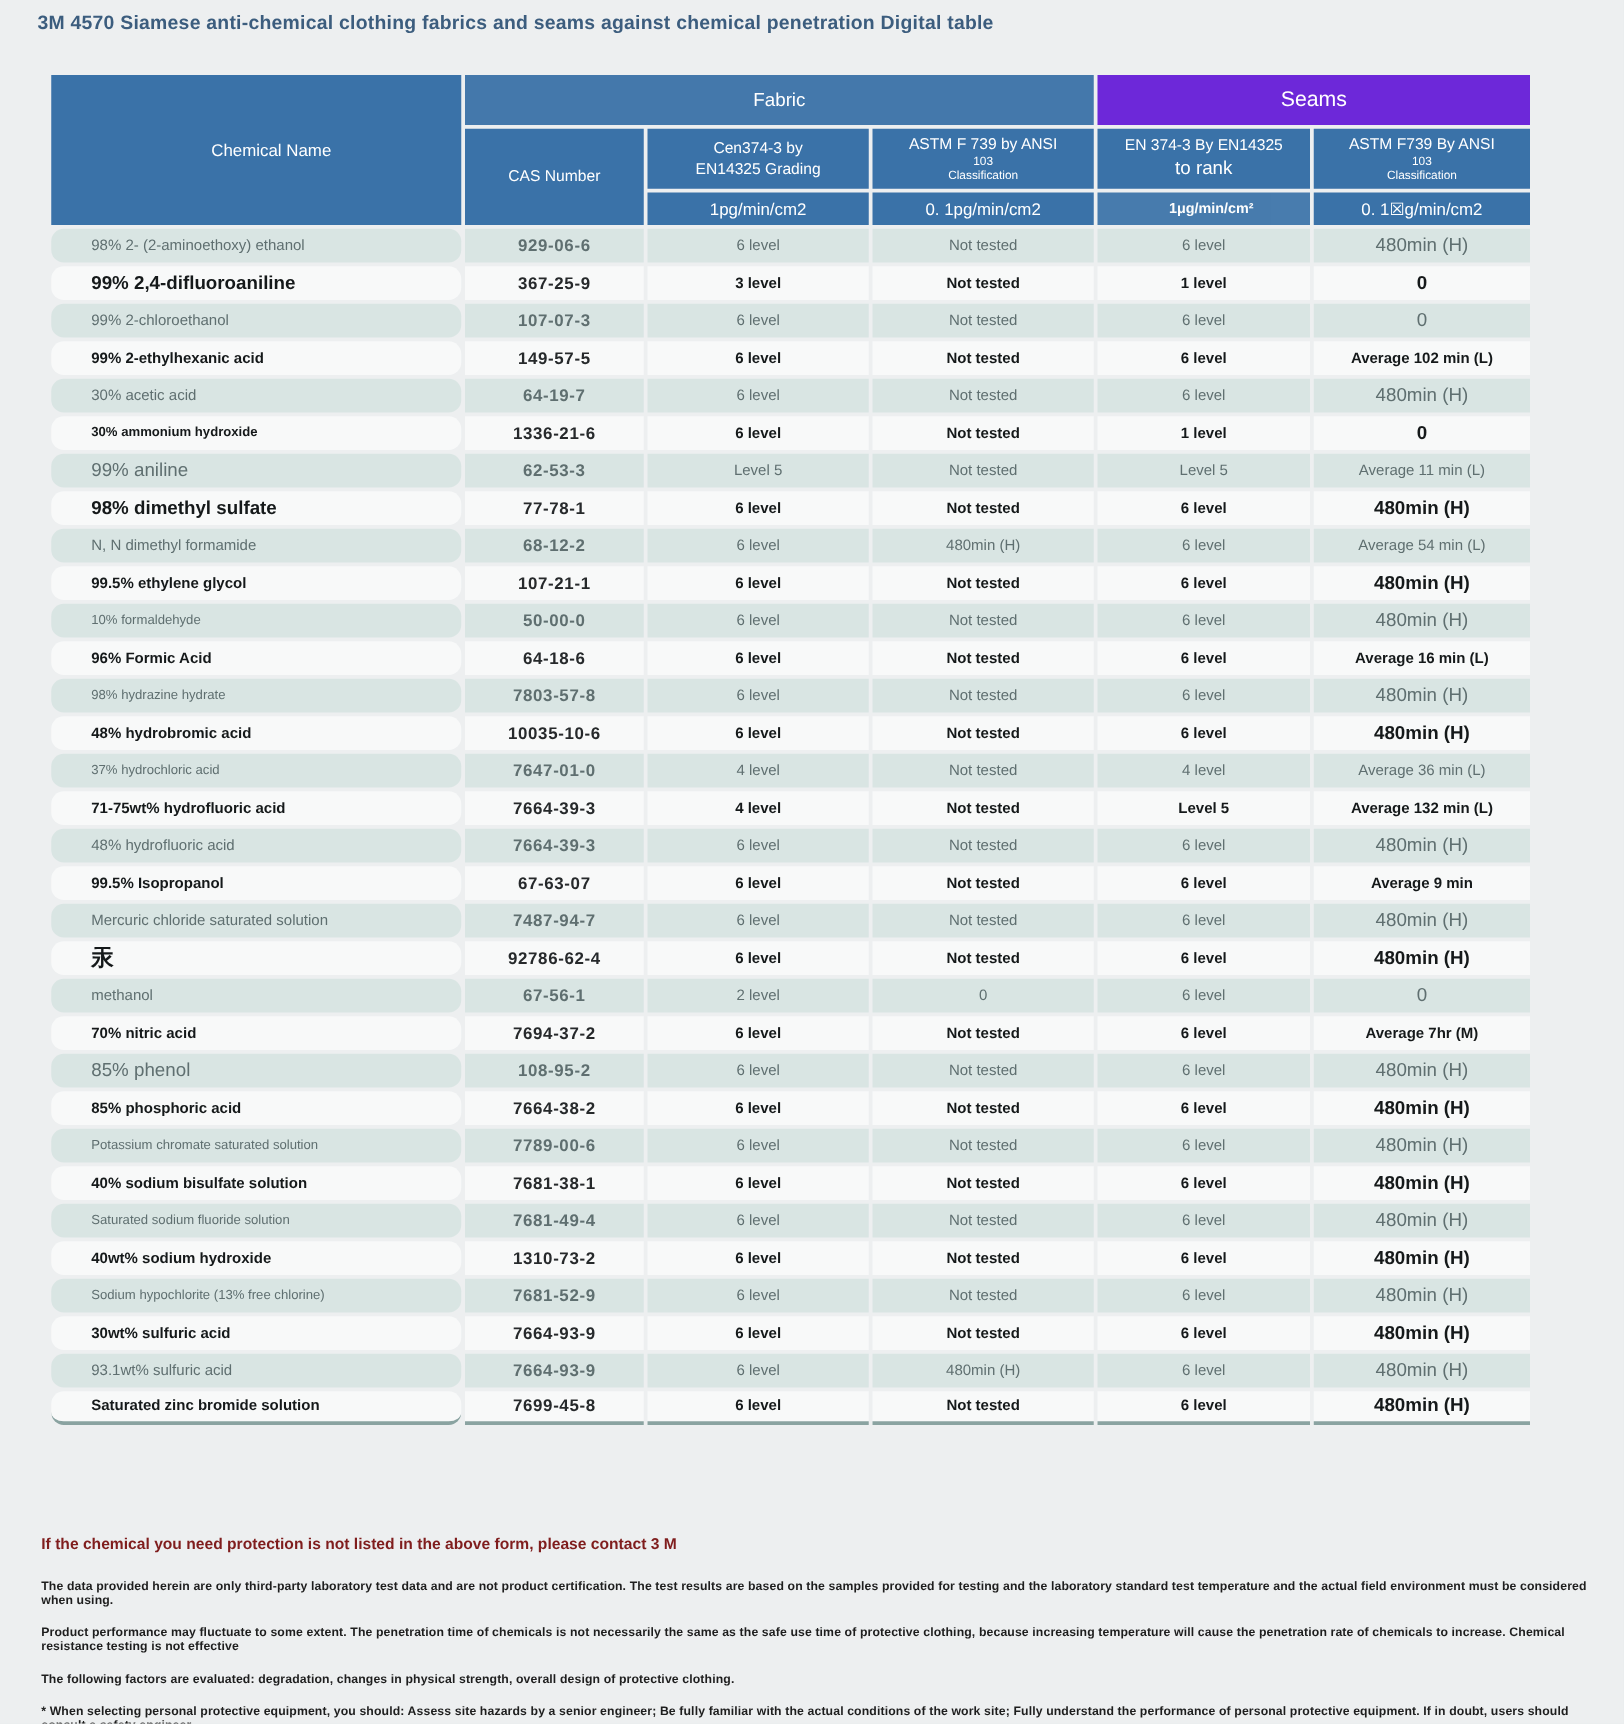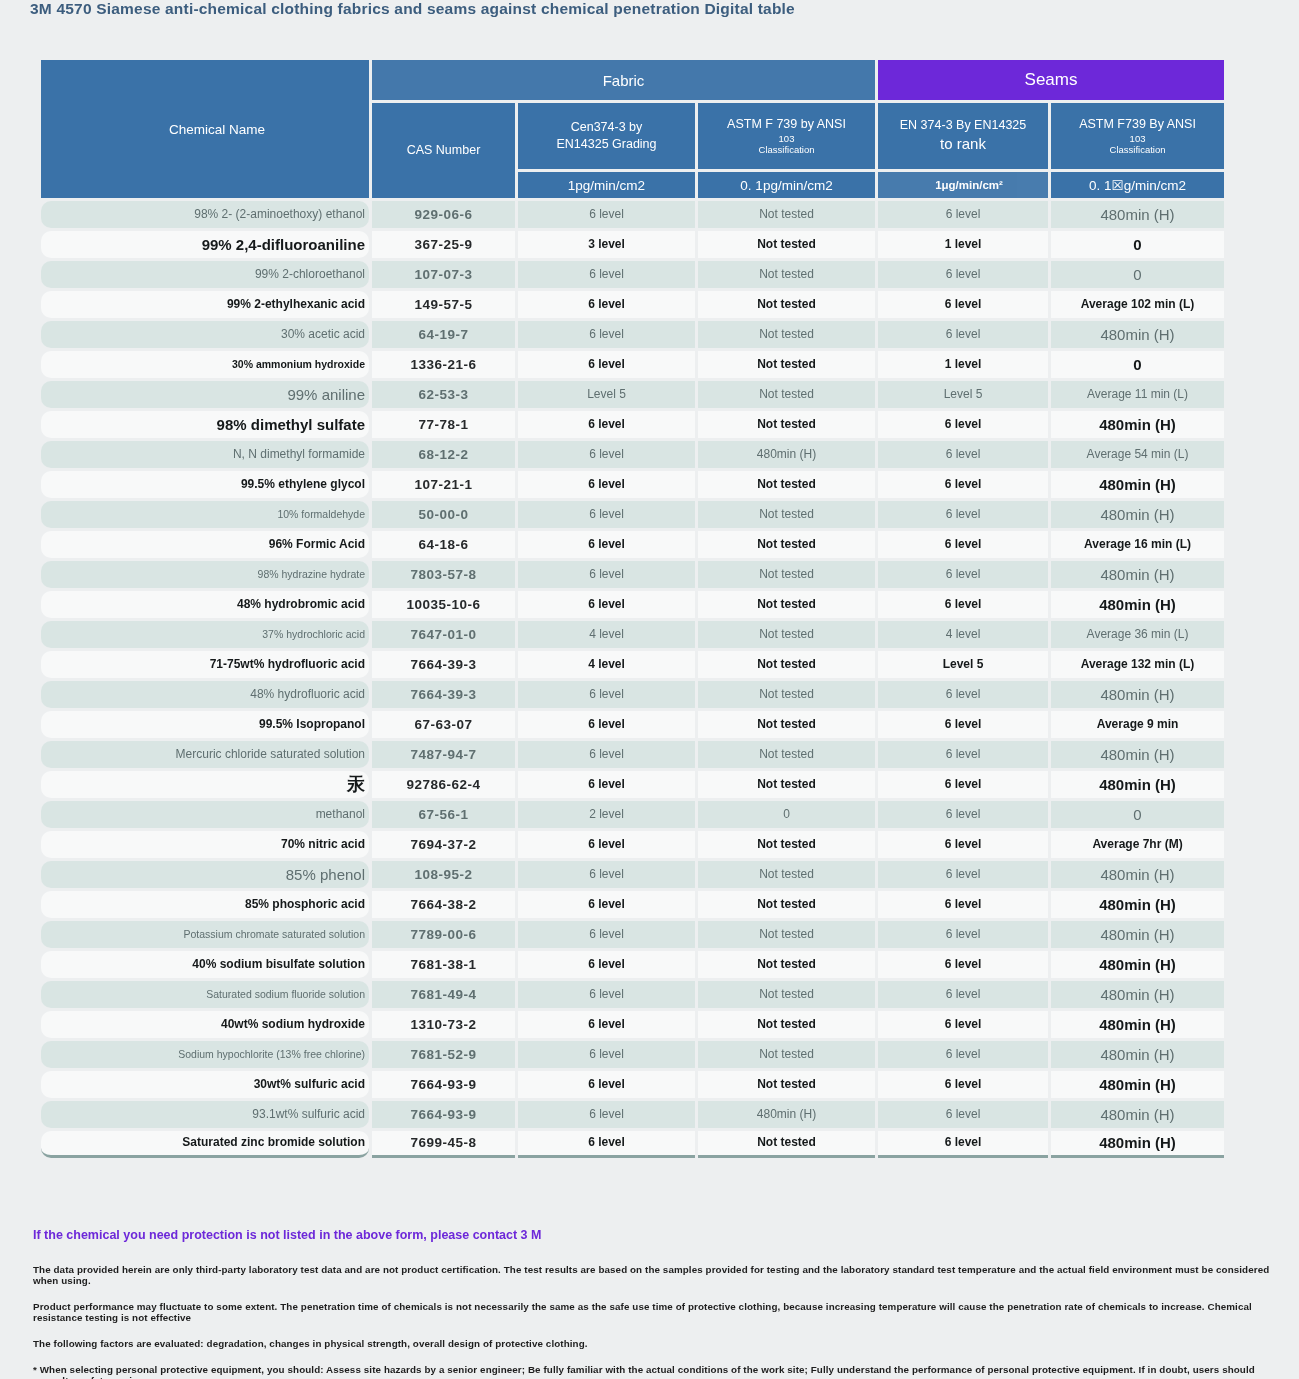--- a/index.html
+++ b/index.html
@@ -5,71 +5,71 @@
   * { margin:0; padding:0; box-sizing:border-box; }
   html,body { background:#e9ecee; }
   .page {
     position:relative;
     width:1299px; height:1379px;
     background:#edeff0;
     font-family:"Liberation Sans", sans-serif;
     overflow:hidden;
   }
   .page-title {
-    position:absolute; left:30px; top:0;
+    position:absolute; left:30px; top:10px;
     font-size:15.5px; font-weight:700; color:#3c5d7e;
     letter-spacing:.2px;
   }
   table.chem {
     position:absolute; left:38px; top:57px;
     width:1185px;
     border-collapse:separate; border-spacing:3px;
     table-layout:fixed;
   }
   table.chem .lastline { border-bottom:3px solid #8aa3a1; }
   
   thead th {
     background:#3a72a8; color:#ffffff; font-weight:400;
     text-align:center; vertical-align:middle;
   }
   th.group-fabric { background:#4478ab; font-size:15px; height:40px; }
   th.group-seams  { background:#6d28d9; font-size:17px; height:26px; }
   th.chem-name    { font-size:13.5px;padding-left:24px; }
-  th.method       { font-size:12.5px; height:66px; line-height:1.35; }
+  th.method       { font-size:12.5px; height:48px; line-height:1.35; }
   th.method .big  { font-size:15px; }
   th.method .tiny { display:block; font-size:9.5px; line-height:1.25; text-align:center; }
   th.unit         { font-size:13.5px; height:26px; font-weight:400; }
   th.unit.small   { font-size:11.5px; font-weight:700; opacity:.92;padding-left:12px; }
   
   tbody td {
     height:27px; text-align:center; vertical-align:middle;
     font-size:12px; padding:1px 4px; line-height:1.15;
   }
   tbody tr:nth-child(odd) td  { background:#d9e5e3; color:#5f6f70; }
   tbody tr:nth-child(even) td { background:#f8f9f9; color:#15191a; font-weight:600; }
-  tbody td.name { text-align:right; padding-left:32px;border-radius:10px; }
+  tbody td.name { text-align:left; padding-left:32px;border-radius:10px; }
   tbody td.cas  { font-weight:700; color:#33383a; font-size:13.5px; letter-spacing:.5px; }
   tbody tr:nth-child(even) td.cas { color:#26292b; }
   tbody td.last { font-size:15px; }
   tbody td.avg  { font-size:12px; }
   tbody tr:nth-child(2) td.name,
   tbody tr:nth-child(7) td.name,
   tbody tr:nth-child(8) td.name,
   tbody tr:nth-child(23) td.name { font-size:15px; }
   tbody tr:nth-child(6) td.name,
   tbody tr:nth-child(11) td.name,
   tbody tr:nth-child(13) td.name,
   tbody tr:nth-child(15) td.name,
   tbody tr:nth-child(25) td.name,
   tbody tr:nth-child(27) td.name,
   tbody tr:nth-child(29) td.name { font-size:10.5px; }
   tbody tr:nth-child(20) td.name { font-size:18px; }
   
   .footer { position:absolute; left:33px; top:1228px; width:1240px; color:#1c1c1c; }
-  .footer .contact { font-size:12.5px; font-weight:600; margin-bottom:22px; color:#6d28d9; }
+  .footer .contact { font-size:12.5px; font-weight:600; margin-bottom:22px; color:#7f1d1d; }
   .footer .note { font-size:9.8px; margin-bottom:15px; color:#1e1e1e; font-weight:600; letter-spacing:.1px; }
 </style>
 </head>
 <body>
 
 <div class="page">
   <div class="page-title">3M 4570 Siamese anti-chemical clothing fabrics and seams against chemical penetration Digital table</div>
 
   <table class="chem">
     <colgroup>

